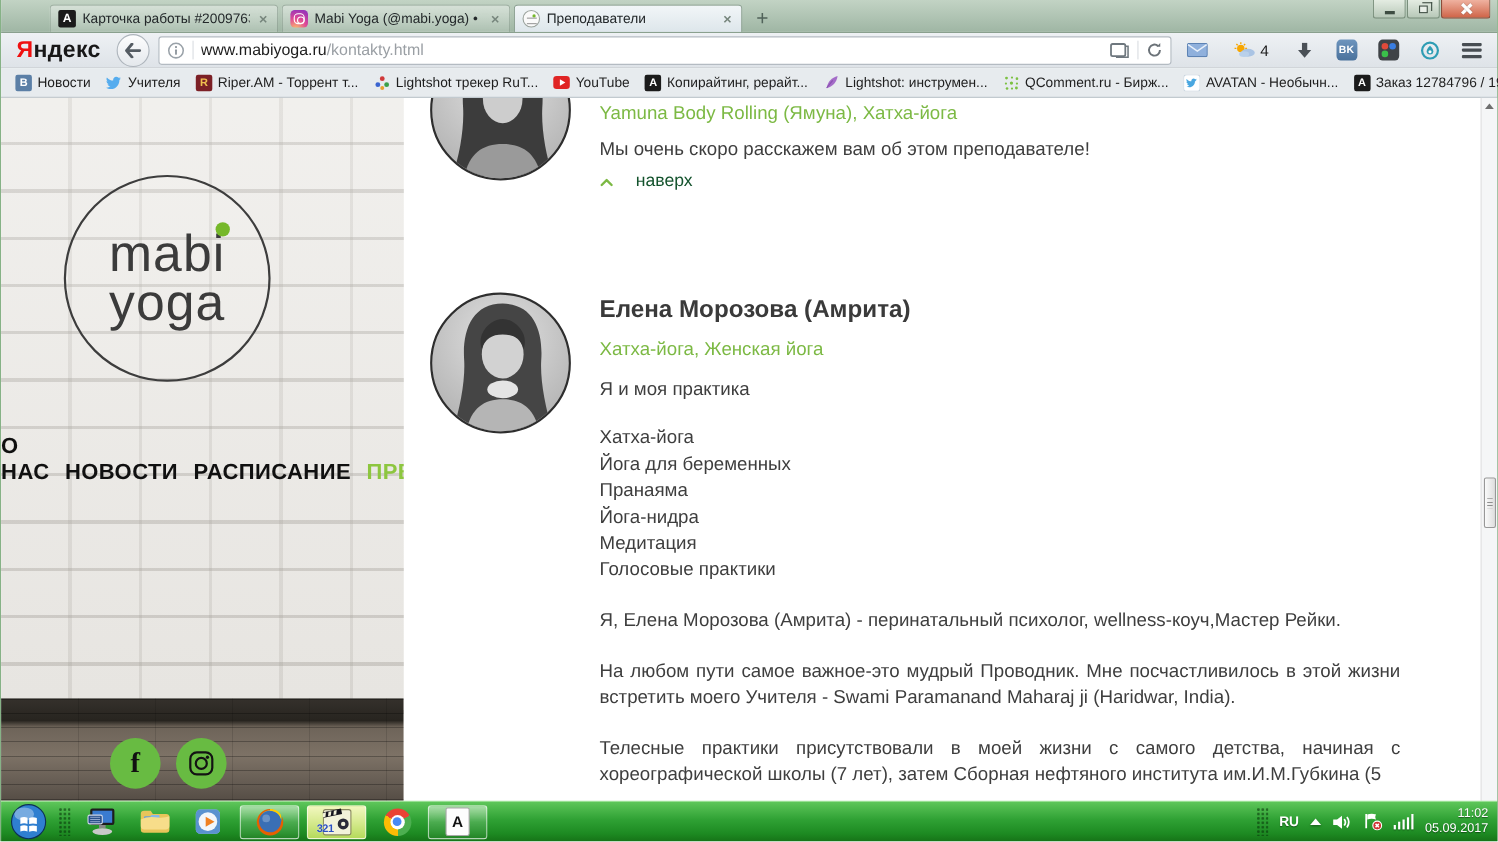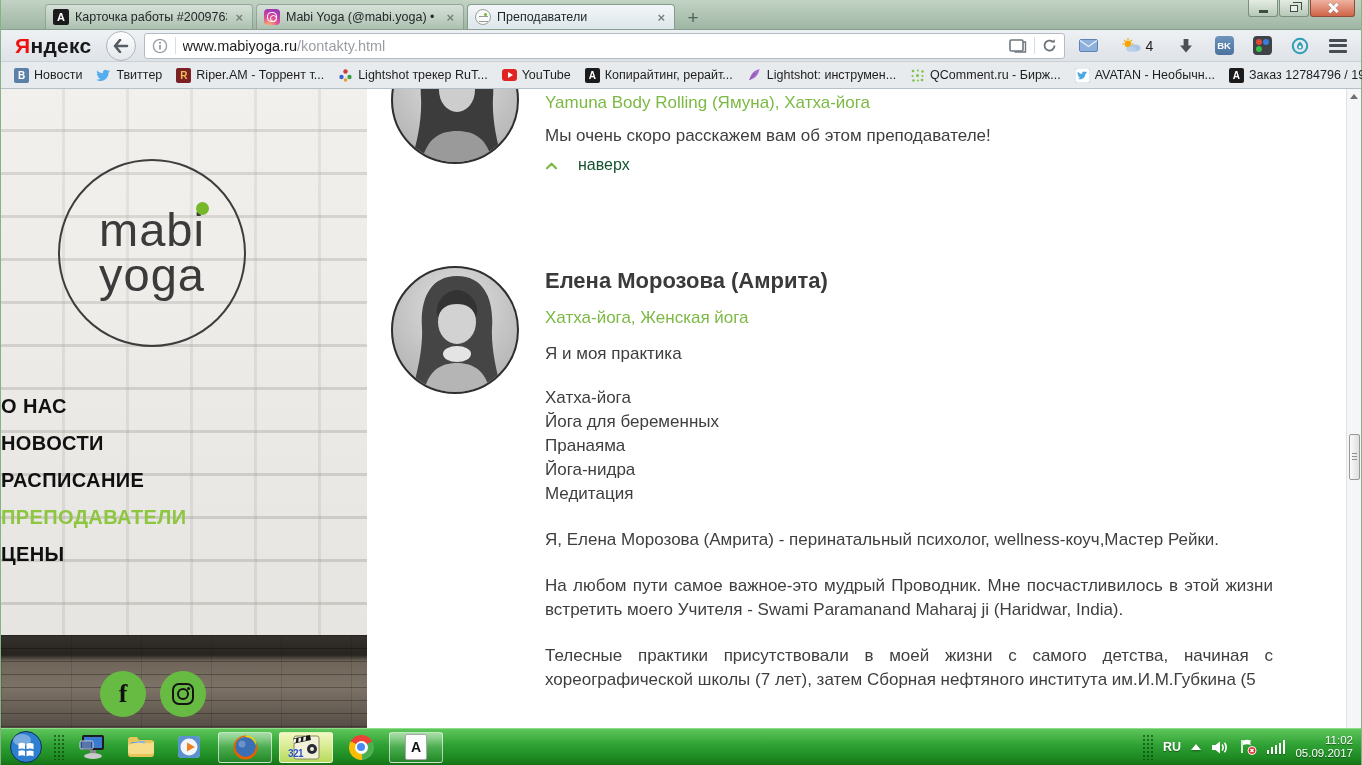--- a/index.html
+++ b/index.html
@@ -65,21 +65,21 @@
   .sidebar { width:366px; flex:none; position:relative; overflow:hidden;
     background-color:#eae8e4;
     background-image:
       linear-gradient(rgba(255,255,255,.35), rgba(215,212,207,.25)),
       repeating-linear-gradient(180deg, transparent 0 40px, rgba(135,130,122,.38) 40px 43px),
       repeating-linear-gradient(90deg, transparent 0 61px, rgba(135,130,122,.22) 61px 64px); }
   .logo-circle { position:absolute; left:57px; top:70px; width:188px; height:188px; border:2px solid #3d3d3d; border-radius:50%; display:flex; align-items:center; justify-content:center; background:rgba(255,255,255,.08); }
   .logo-text { font-size:47px; color:#3b3b3b; line-height:.95; letter-spacing:1px; text-align:left; }
   .logo-l1 { position:relative; display:inline-block; }
   .logo-dot { position:absolute; right:-4px; top:-6px; width:13px; height:13px; background:#76b82a; border-radius:50%; }
-  .sidenav { position:absolute; top:306px; left:0; right:0; display:flex; flex-direction:column; align-items:flex-start; gap:14px; font-size:20px; font-weight:700; letter-spacing:.4px; color:#101010; }
+  .sidenav { position:absolute; top:306px; left:0; right:0; display:flex; flex-direction:row; align-items:flex-end; gap:14px; font-size:20px; font-weight:700; letter-spacing:.4px; color:#101010; }
   .sidenav .nav-item { cursor:pointer; }
   .sidenav .nav-item.active { color:#8dc63f; }
   .floor { position:absolute; left:0; right:0; bottom:0; height:93px;
     background:linear-gradient(180deg,#35312c 0,#27241f 20px,#6e6459 26px,#7d7266 52px,#645b52 78px,#554d45 100%);
     background-blend-mode:normal; }
   .floor::after { content:""; position:absolute; inset:0;
     background:repeating-linear-gradient(180deg, rgba(0,0,0,.28) 0 1px, transparent 1px 13px),
                repeating-linear-gradient(90deg, rgba(0,0,0,.12) 0 1px, transparent 1px 70px); }
   .social { position:absolute; left:99px; bottom:11px; display:flex; gap:14px; z-index:2; }
   .social-btn { width:46px; height:46px; border-radius:50%; background:#68bb42; display:flex; align-items:center; justify-content:center; color:#111; }
@@ -256,21 +256,21 @@
           <span class="sq sq-news">В</span>
         </span>
         <span class="bm-label">Новости</span>
       </div>
     <div class="bm">
         <span class="bm-icon">
           <svg width="15" height="13" viewBox="0 0 16 14">
             <path fill="#55acee" d="M15 2.2c-.5.3-1.1.5-1.7.6.6-.4 1-.9 1.2-1.6-.6.3-1.2.6-1.9.7C12 1.3 11.2.9 10.3.9c-1.7 0-3 1.4-3 3 0 .2 0 .5.1.7C4.9 4.5 2.7 3.3 1.2 1.5c-.3.4-.4.9-.4 1.5 0 1 .5 2 1.4 2.5-.5 0-1-.2-1.4-.4 0 1.5 1 2.7 2.4 3-.3.1-.5.1-.8.1-.2 0-.4 0-.6-.1.4 1.2 1.5 2.1 2.8 2.1-1 .8-2.3 1.3-3.7 1.3H.3c1.3.9 2.9 1.4 4.6 1.4 5.5 0 8.5-4.6 8.5-8.5v-.4c.6-.5 1.1-1 1.6-1.8z"></path>
           </svg>
         </span>
-        <span class="bm-label">Твиттер</span>
+        <span class="bm-label">Учителя</span>
       </div>
     <div class="bm">
         <span class="bm-icon">
           <span class="sq sq-riper">R</span>
         </span>
         <span class="bm-label">Riper.AM - Торрент т...</span>
       </div>
     <div class="bm">
         <span class="bm-icon">
           <svg width="15" height="15" viewBox="0 0 15 15">
@@ -405,20 +405,21 @@
         <div class="bio">
           <div class="tname">Елена Морозова (Амрита)</div>
           <div class="spec">Хатха-йога, Женская йога</div>
           <div class="intro">Я и моя практика</div>
           <div class="practices">
             <div>Хатха-йога</div>
             <div>Йога для беременных</div>
             <div>Пранаяма</div>
             <div>Йога-нидра</div>
             <div>Медитация</div>
+            <div>Голосовые практики</div>
           </div>
           <p class="para">Я, Елена Морозова (Амрита) - перинатальный психолог, wellness-коуч,Мастер Рейки.</p>
           <p class="para just">На любом пути самое важное-это мудрый Проводник. Мне посчастливилось в этой жизни встретить моего Учителя - Swami Paramanand Maharaj ji (Haridwar, India).</p>
           <p class="para just">Телесные практики присутствовали в моей жизни с самого детства, начиная с хореографической школы (7 лет), затем Сборная нефтяного института им.И.М.Губкина (5</p>
         </div>
       </div>
     </div>
 
     <div class="scrollbar">
       <div class="sb-up">

